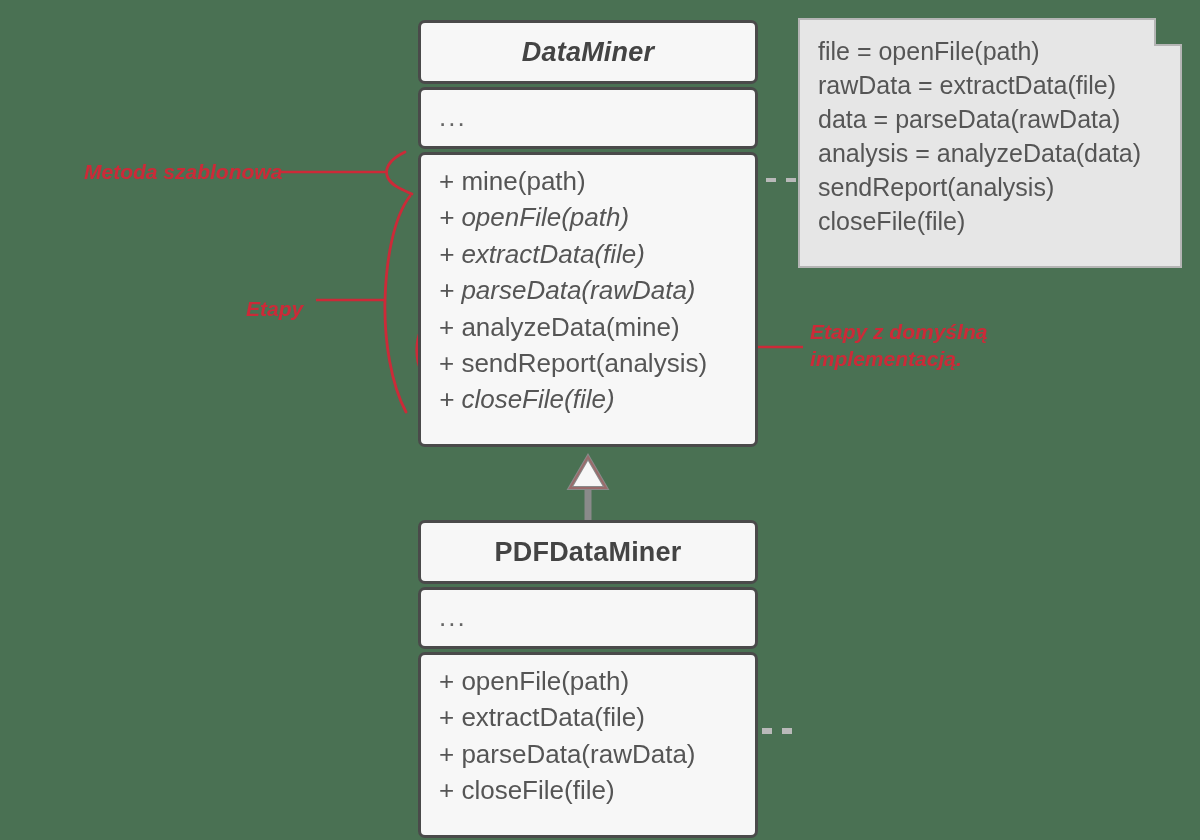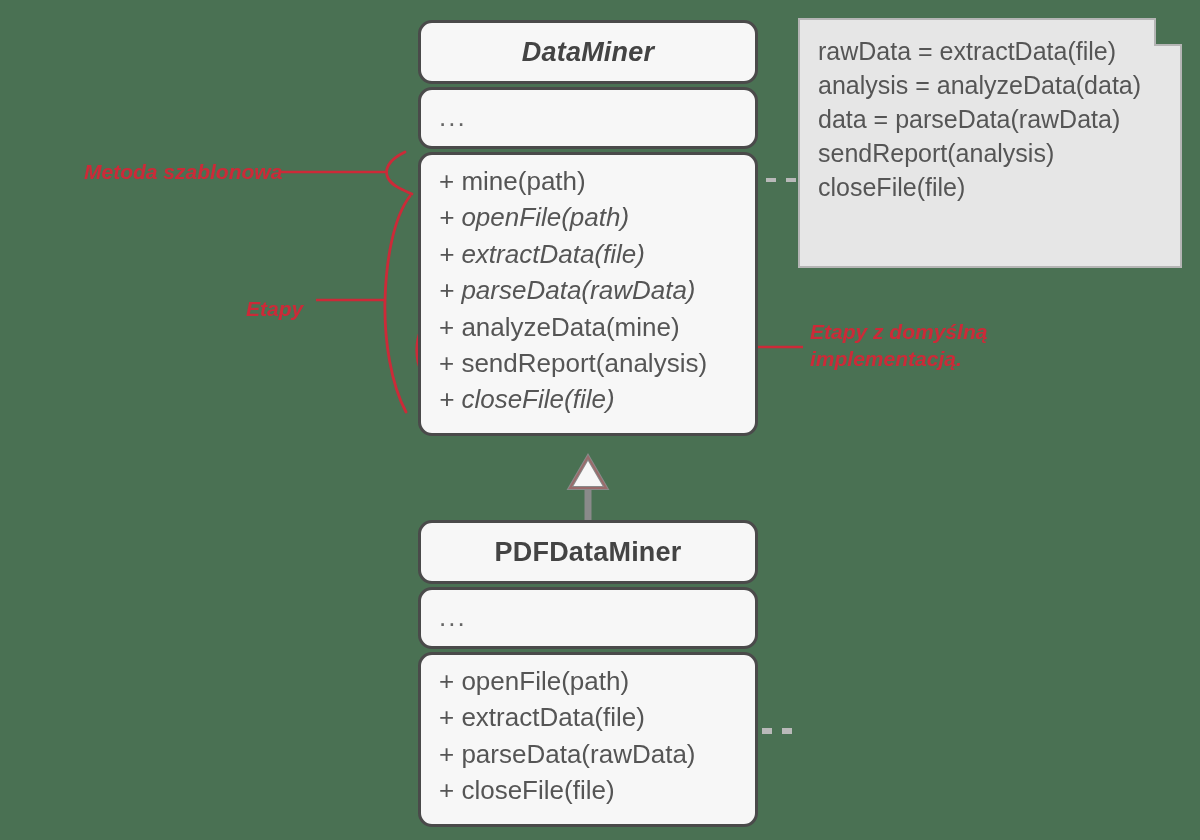--- a/index.html
+++ b/index.html
@@ -24,21 +24,21 @@
   .uml-class {
     position: absolute;
     width: 340px;
     display: flex;
     flex-direction: column;
     gap: 3px;
   }
   .compartment {
     background: #f7f7f7;
     border: 3px solid #4a4a4a;
-    border-radius: 14px;
+    border-radius: 7px;
     box-sizing: border-box;
   }
   .cls-title {
     height: 64px;
     display: flex;
     align-items: center;
     justify-content: center;
     font-size: 27px;
     font-weight: bold;
     color: #444444;
@@ -49,21 +49,21 @@
     height: 62px;
     display: flex;
     align-items: center;
     padding-left: 18px;
     font-size: 26px;
     color: #666666;
     letter-spacing: 2px;
     line-height: 0.6;
   }
   .cls-ops {
-    padding: 8px 0 15px 18px;
+    padding: 8px 0 26px 18px;
   }
   .op {
     font-size: 26px;
     color: #555555;
     line-height: 1.40;
     white-space: nowrap;
   }
   .op.abstract { font-style: italic; }
 
   
@@ -172,23 +172,24 @@
     <div class="compartment cls-ops">
       <div class="op">+ openFile(path)</div>
       <div class="op">+ extractData(file)</div>
       <div class="op">+ parseData(rawData)</div>
       <div class="op">+ closeFile(file)</div>
     </div>
   </div>
 
   <div class="note" style="left:798px; top:18px; width:384px; height:250px;">
     <div class="fold"></div>
+    <div class="note-line">file = openFile(path)</div>
     <div class="note-line">rawData = extractData(file)</div>
+    <div class="note-line">data = parseData(rawData)</div>
     <div class="note-line">analysis = analyzeData(data)</div>
-    <div class="note-line">data = parseData(rawData)</div>
     <div class="note-line">sendReport(analysis)</div>
     <div class="note-line">closeFile(file)</div>
   </div>
 
 
   <div class="ann-text" style="left:84px; top:158px;">Metoda szablonowa</div>
 
   <div class="ann-text" style="left:246px; top:295px;">Etapy</div>
 
   <div class="ann-text" style="left:810px; top:318px;">Etapy z domyślną

